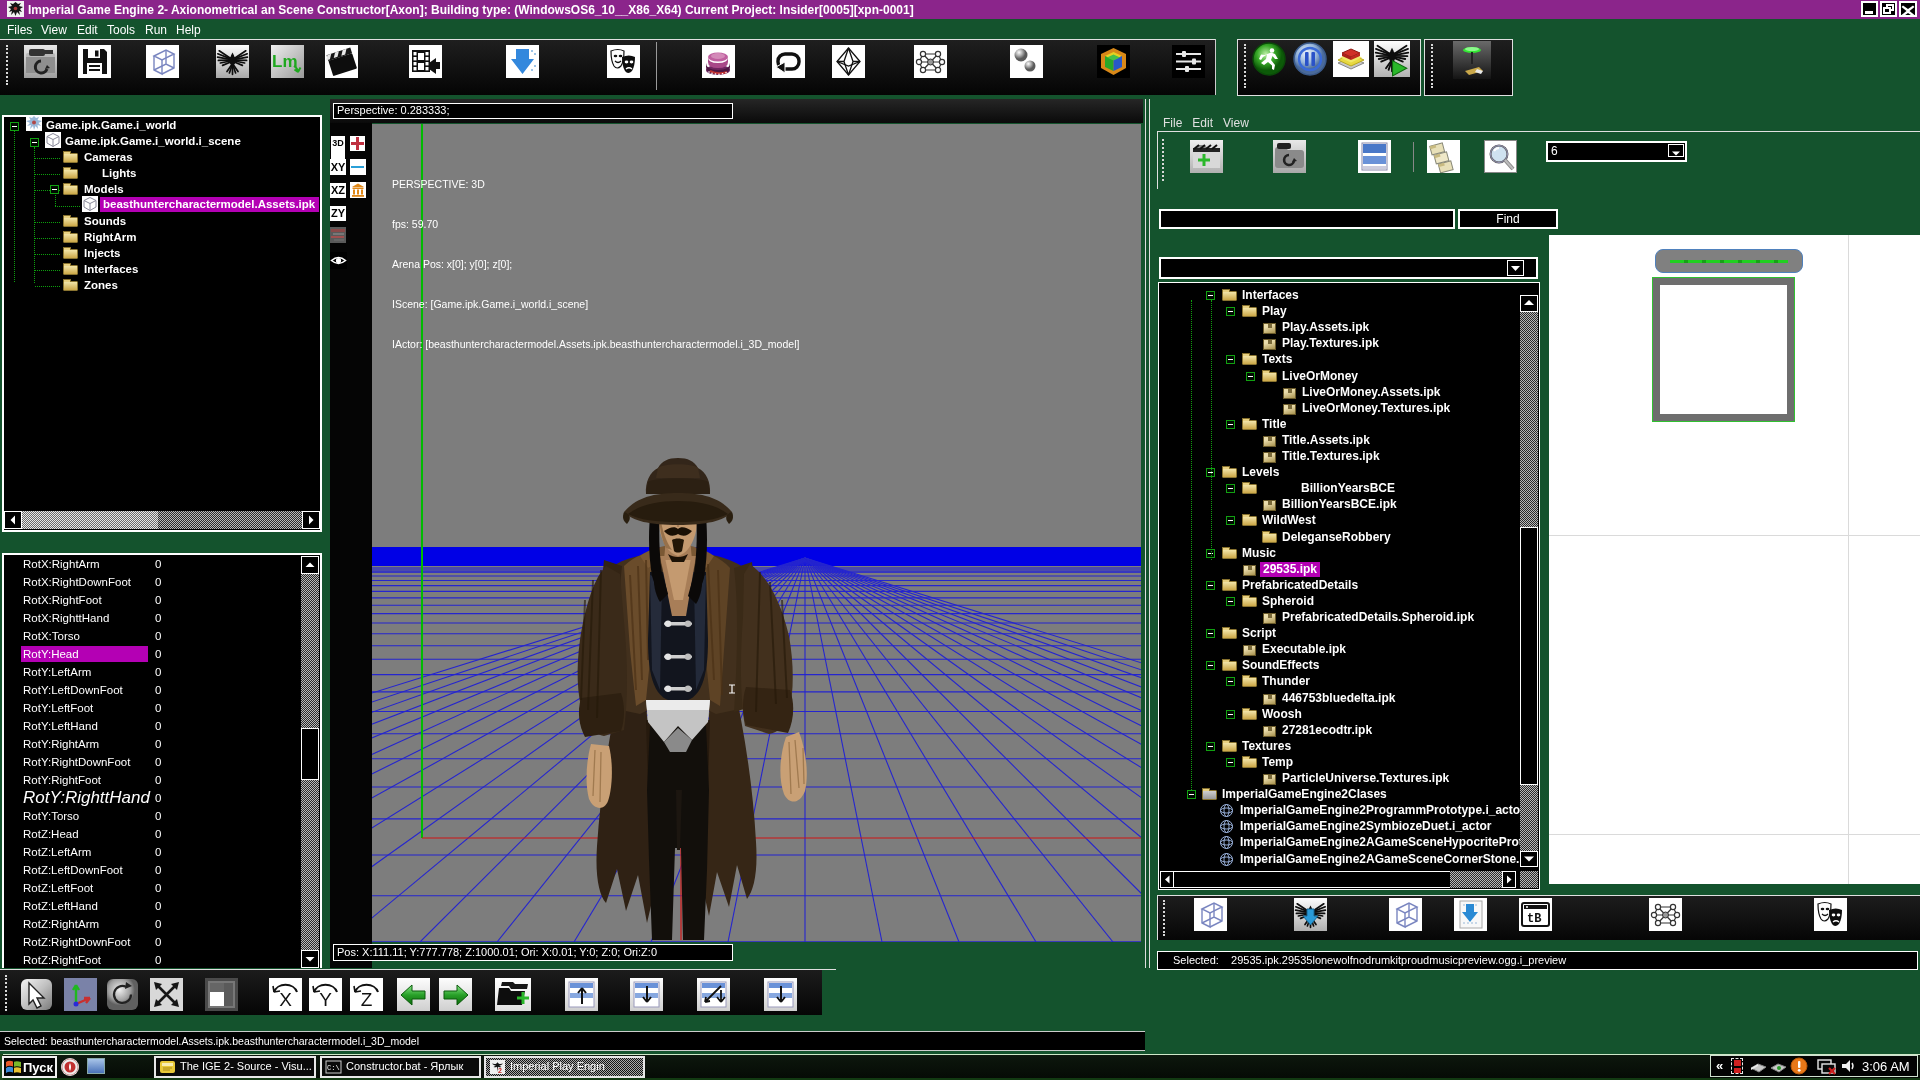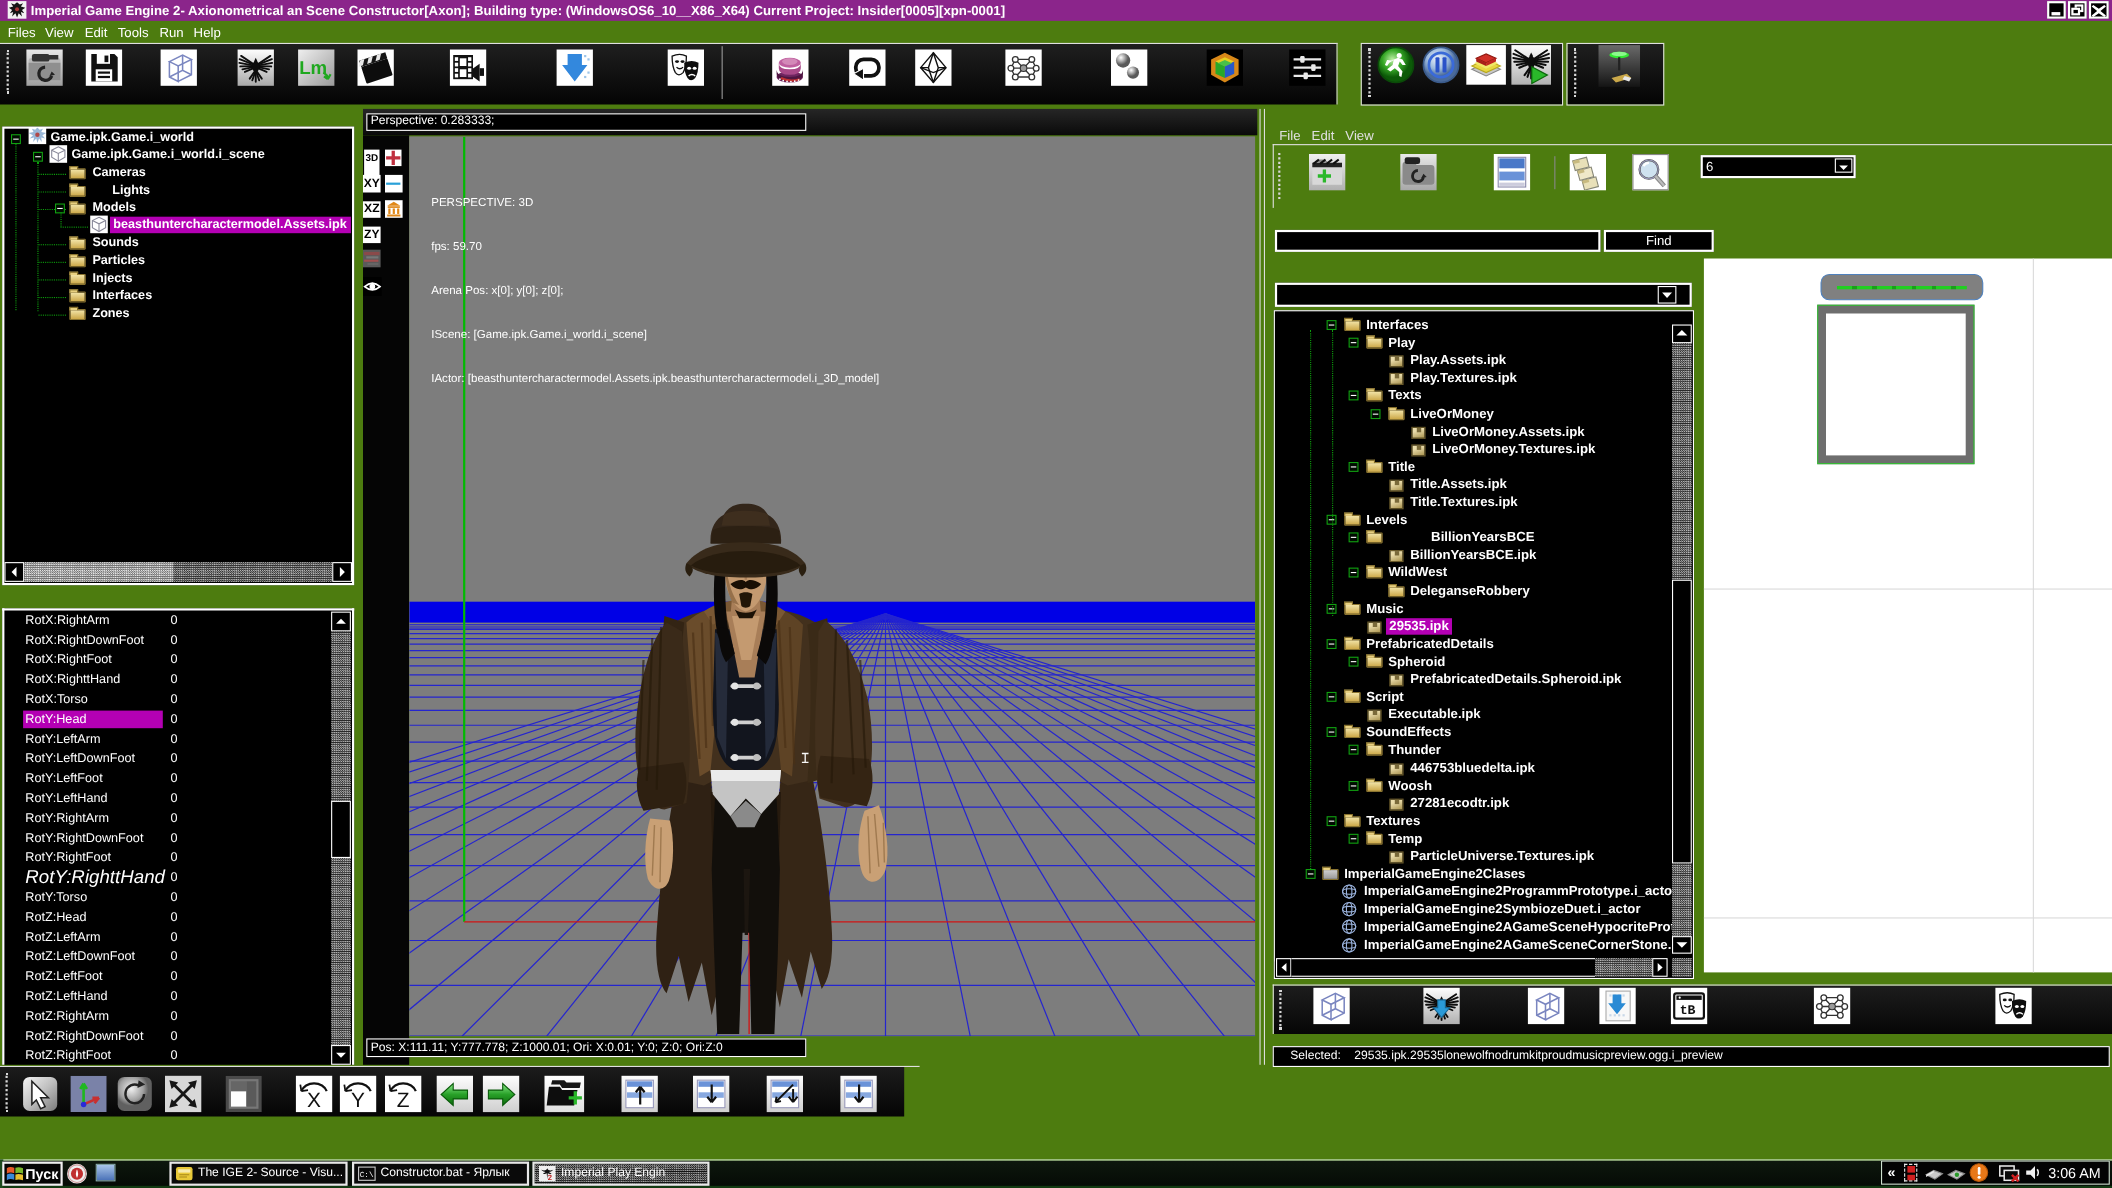--- a/index.html
+++ b/index.html
@@ -1,18 +1,18 @@
 <!DOCTYPE html>
 <html><head>
 <meta charset="utf-8">
 <style>
 *{margin:0;padding:0;box-sizing:border-box;}
 html,body{width:1920px;height:1080px;background:#000;overflow:hidden;}
 body{font-family:"Liberation Sans",sans-serif;}
-#root{position:relative;width:1920px;height:1080px;background:#4d7c0f;color:#fff;}
+#root{position:relative;width:1920px;height:1080px;background:#14532d;color:#fff;}
 .abs{position:absolute;}
 .fo{position:absolute;width:15px;height:10px;background:linear-gradient(#f2e4a8,#cca848);border:1px solid #8a7430;border-radius:1px;}
 .fo::before{content:'';position:absolute;top:-3px;left:-1px;width:6px;height:2px;background:#e8d080;border:1px solid #86702c;border-bottom:none;}
 .eb{position:absolute;width:9px;height:9px;border:1px solid #11a011;background:#010a01;}
 .eb::after{content:'';position:absolute;left:1px;top:3px;width:5px;height:1px;background:#fff;}
 .vd{position:absolute;border-left:1px dotted #0da00d;width:0;}
 .hd{position:absolute;border-top:1px dotted #0da00d;height:0;}
 .sbtn{position:absolute;background:#000;border:1px solid #fff;}
 .hatch{background:repeating-conic-gradient(#b8b8b8 0% 25%,#2a2a2a 0% 50%);background-size:2px 2px;}
 .hatch2{background:repeating-conic-gradient(#e8e8e8 0% 25%,#6a6a6a 0% 50%);background-size:2px 2px;}
@@ -326,21 +326,21 @@
           <path d="M8 1.5 L14 4.5 L14 11 L8 14.5 L2 11 L2 4.5 Z"></path>
           <path d="M2 4.5 L8 7.5 L14 4.5 M8 7.5 L8 14.5"></path>
         </g>
       </svg></div>
 <div class="abs" style="left:100px;top:197px;height:15px;line-height:15px;font-size:11.5px;font-weight:bold;color:#fff;background:#b400b4;padding:0 3px;white-space:nowrap;width:219px;">beasthuntercharactermodel.Assets.ipk</div>
 <div class="hd" style="left:35px;top:222px;width:25px;"></div>
 <div class="fo" style="left:63px;top:217px;"></div>
 <div class="abs" style="left:84px;top:214px;height:15px;line-height:15px;font-size:11.5px;font-weight:bold;color:#fff;white-space:nowrap;">Sounds</div>
 <div class="hd" style="left:35px;top:238px;width:25px;"></div>
 <div class="fo" style="left:63px;top:233px;"></div>
-<div class="abs" style="left:84px;top:230px;height:15px;line-height:15px;font-size:11.5px;font-weight:bold;color:#fff;white-space:nowrap;">Particles</div>
+<div class="abs" style="left:84px;top:230px;height:15px;line-height:15px;font-size:11.5px;font-weight:bold;color:#fff;white-space:nowrap;">RightArm</div>
 <div class="hd" style="left:35px;top:254px;width:25px;"></div>
 <div class="fo" style="left:63px;top:249px;"></div>
 <div class="abs" style="left:84px;top:246px;height:15px;line-height:15px;font-size:11.5px;font-weight:bold;color:#fff;white-space:nowrap;">Injects</div>
 <div class="hd" style="left:35px;top:270px;width:25px;"></div>
 <div class="fo" style="left:63px;top:265px;"></div>
 <div class="abs" style="left:84px;top:262px;height:15px;line-height:15px;font-size:11.5px;font-weight:bold;color:#fff;white-space:nowrap;">Interfaces</div>
 <div class="hd" style="left:35px;top:286px;width:25px;"></div>
 <div class="fo" style="left:63px;top:281px;"></div>
 <div class="abs" style="left:84px;top:278px;height:15px;line-height:15px;font-size:11.5px;font-weight:bold;color:#fff;white-space:nowrap;">Zones</div>
 <div class="sbtn" style="left:4px;top:511px;width:18px;height:18px;"><svg width="16" height="16">
@@ -1009,20 +1009,21 @@
         <rect x="5" y="5" width="23" height="5" fill="#6a92d8"></rect>
         <rect x="5" y="15" width="23" height="5" fill="#87a8e0"></rect>
         <path d="M24 8 L8 24 M8 24 L13 23 M8 24 L9 19 M24 12 L24 24 M24 24 L20 19 M24 24 L28 19" stroke="#111" stroke-width="1.8" fill="none"></path>
       </svg></div>
 <div class="abs" style="left:764px;top:978px;width:33px;height:33px;background:linear-gradient(#fdfdfd,#cfcfcf);"><svg width="33" height="33" viewBox="0 0 33 33">
         <rect x="4" y="4" width="25" height="25" fill="#fff" stroke="#99b"></rect>
         <rect x="5" y="5" width="23" height="5" fill="#6a92d8"></rect>
         <rect x="5" y="15" width="23" height="5" fill="#87a8e0"></rect>
         <path d="M17 8 L17 24 M17 24 L13 19 M17 24 L21 19" stroke="#111" stroke-width="2" fill="none"></path>
       </svg></div>
+<div class="abs" style="left:0;top:1031px;width:1145px;height:20px;background:#000;border-top:1px solid #ccc;border-bottom:1px solid #ccc;font-size:10.5px;line-height:18px;color:#fff;"><span style="margin-left:4px;">Selected: beasthuntercharactermodel.Assets.ipk.beasthuntercharactermodel.i_3D_model</span></div>
 <div class="abs" style="left:0;top:1054px;width:1920px;height:26px;background:linear-gradient(#0d170d,#050a05);border-top:1px solid #cfe8c8;"></div>
 <div class="abs" style="left:0;top:1078px;width:1920px;height:2px;background:#123a12;"></div>
 <div class="abs" style="left:0;top:1054px;width:3px;height:26px;background:#1d4a1d;"></div>
 <div class="abs" style="left:2px;top:1056px;width:55px;height:22px;background:#050505;border:2px solid #f0f0f0;">
 <svg class="abs" style="left:2px;top:2px;" width="15" height="14" viewBox="0 0 15 14">
         <path d="M0 2 Q3 0 7 1.5 L7 6.5 Q3 5 0 7 Z" fill="#e85a28"></path>
         <path d="M8 1.7 Q11 0.5 15 2 L15 7 Q11 5.5 8 6.7 Z" fill="#7ab82a"></path>
         <path d="M0 8 Q3 6 7 7.5 L7 12.5 Q3 11 0 13 Z" fill="#3a8ad8"></path>
         <path d="M8 7.7 Q11 6.5 15 8 L15 13 Q11 11.5 8 12.7 Z" fill="#e8c030"></path>
       </svg>

